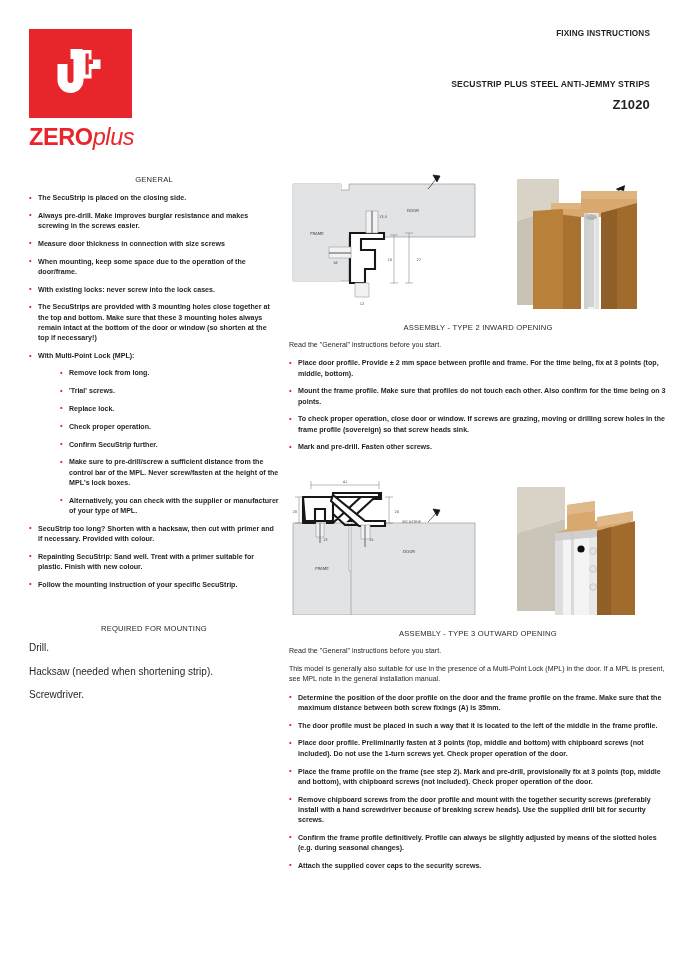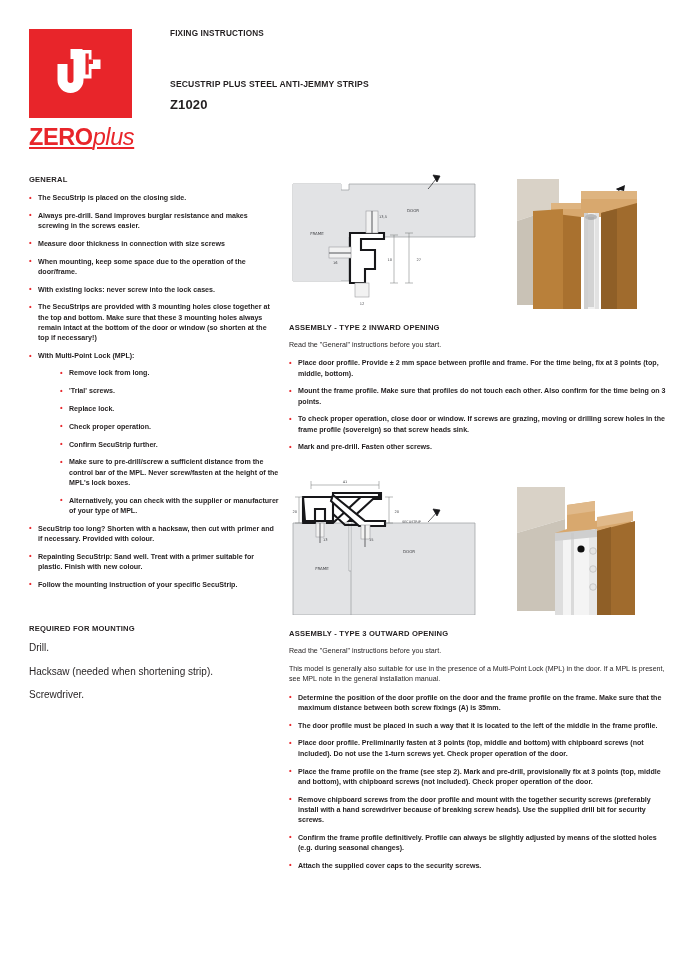--- a/index.html
+++ b/index.html
@@ -33,34 +33,33 @@
     display: block;
   }
   #logo-mark svg { display: block; }
   #logo-wordmark {
     margin-top: 8px;
     font-size: 23.5px;
     line-height: 1;
     letter-spacing: -0.4px;
     white-space: nowrap;
     color: #e8252a;
-    text-decoration: underline;
   }
   #logo-wordmark .zero {
     font-weight: bold;
   }
   #logo-wordmark .plus {
     font-style: italic;
     font-weight: normal;
   }
 
   
   .hdr {
     position: absolute;
-    text-align: left;
+    text-align: right;
     font-weight: bold;
     color: #231f20;
     letter-spacing: 0.15px;
   }
   #hdr-fixing {
     left: 170px;
     top: 29px;
     width: 480px;
     font-size: 8.2px;
   }
@@ -86,25 +85,26 @@
   }
   #col-right {
     position: absolute;
     left: 289px;
     top: 165px;
     width: 378px;
   }
 
   h3.section-title {
     font-size: 7.6px;
-    font-weight: bold;
+    font-weight: normal;
     color: #231f20;
     margin: 0 0 9px 0;
     letter-spacing: 0.2px;
     text-transform: uppercase;
+    text-align: center;
   }
 
   
   ul.blist {
     list-style: none;
     margin: 0;
     padding: 0;
   }
   ul.blist > li {
     position: relative;
@@ -218,21 +218,21 @@
   <div class="hdr" id="hdr-fixing">FIXING INSTRUCTIONS</div>
   <div class="hdr" id="hdr-product">SECUSTRIP PLUS STEEL ANTI-JEMMY STRIPS</div>
   <div class="hdr" id="hdr-code">Z1020</div>
 
   <div id="col-left">
 
     <h3 class="section-title">GENERAL</h3>
 
     <ul class="blist">
       <li>The SecuStrip is placed on the closing side.</li>
-      <li>Always pre-drill. Sand improves burglar resistance and makes screwing in the screws easier.</li>
+      <li>Always pre-drill. Make improves burglar resistance and makes screwing in the screws easier.</li>
       <li>Measure door thickness in connection with size screws</li>
       <li>When mounting, keep some space due to the operation of the door/frame.</li>
       <li>With existing locks: never screw into the lock cases.</li>
       <li>The SecuStrips are provided with 3 mounting holes close together at the top and bottom. Make sure that these 3 mounting holes always remain intact at the bottom of the door or window (so shorten at the top if necessary!)</li>
       <li>
         <span>With Multi-Point Lock (MPL):</span>
         <ul class="sublist">
           <li>Remove lock from long.</li>
           <li>'Trial' screws.</li>
           <li>Replace lock.</li>

